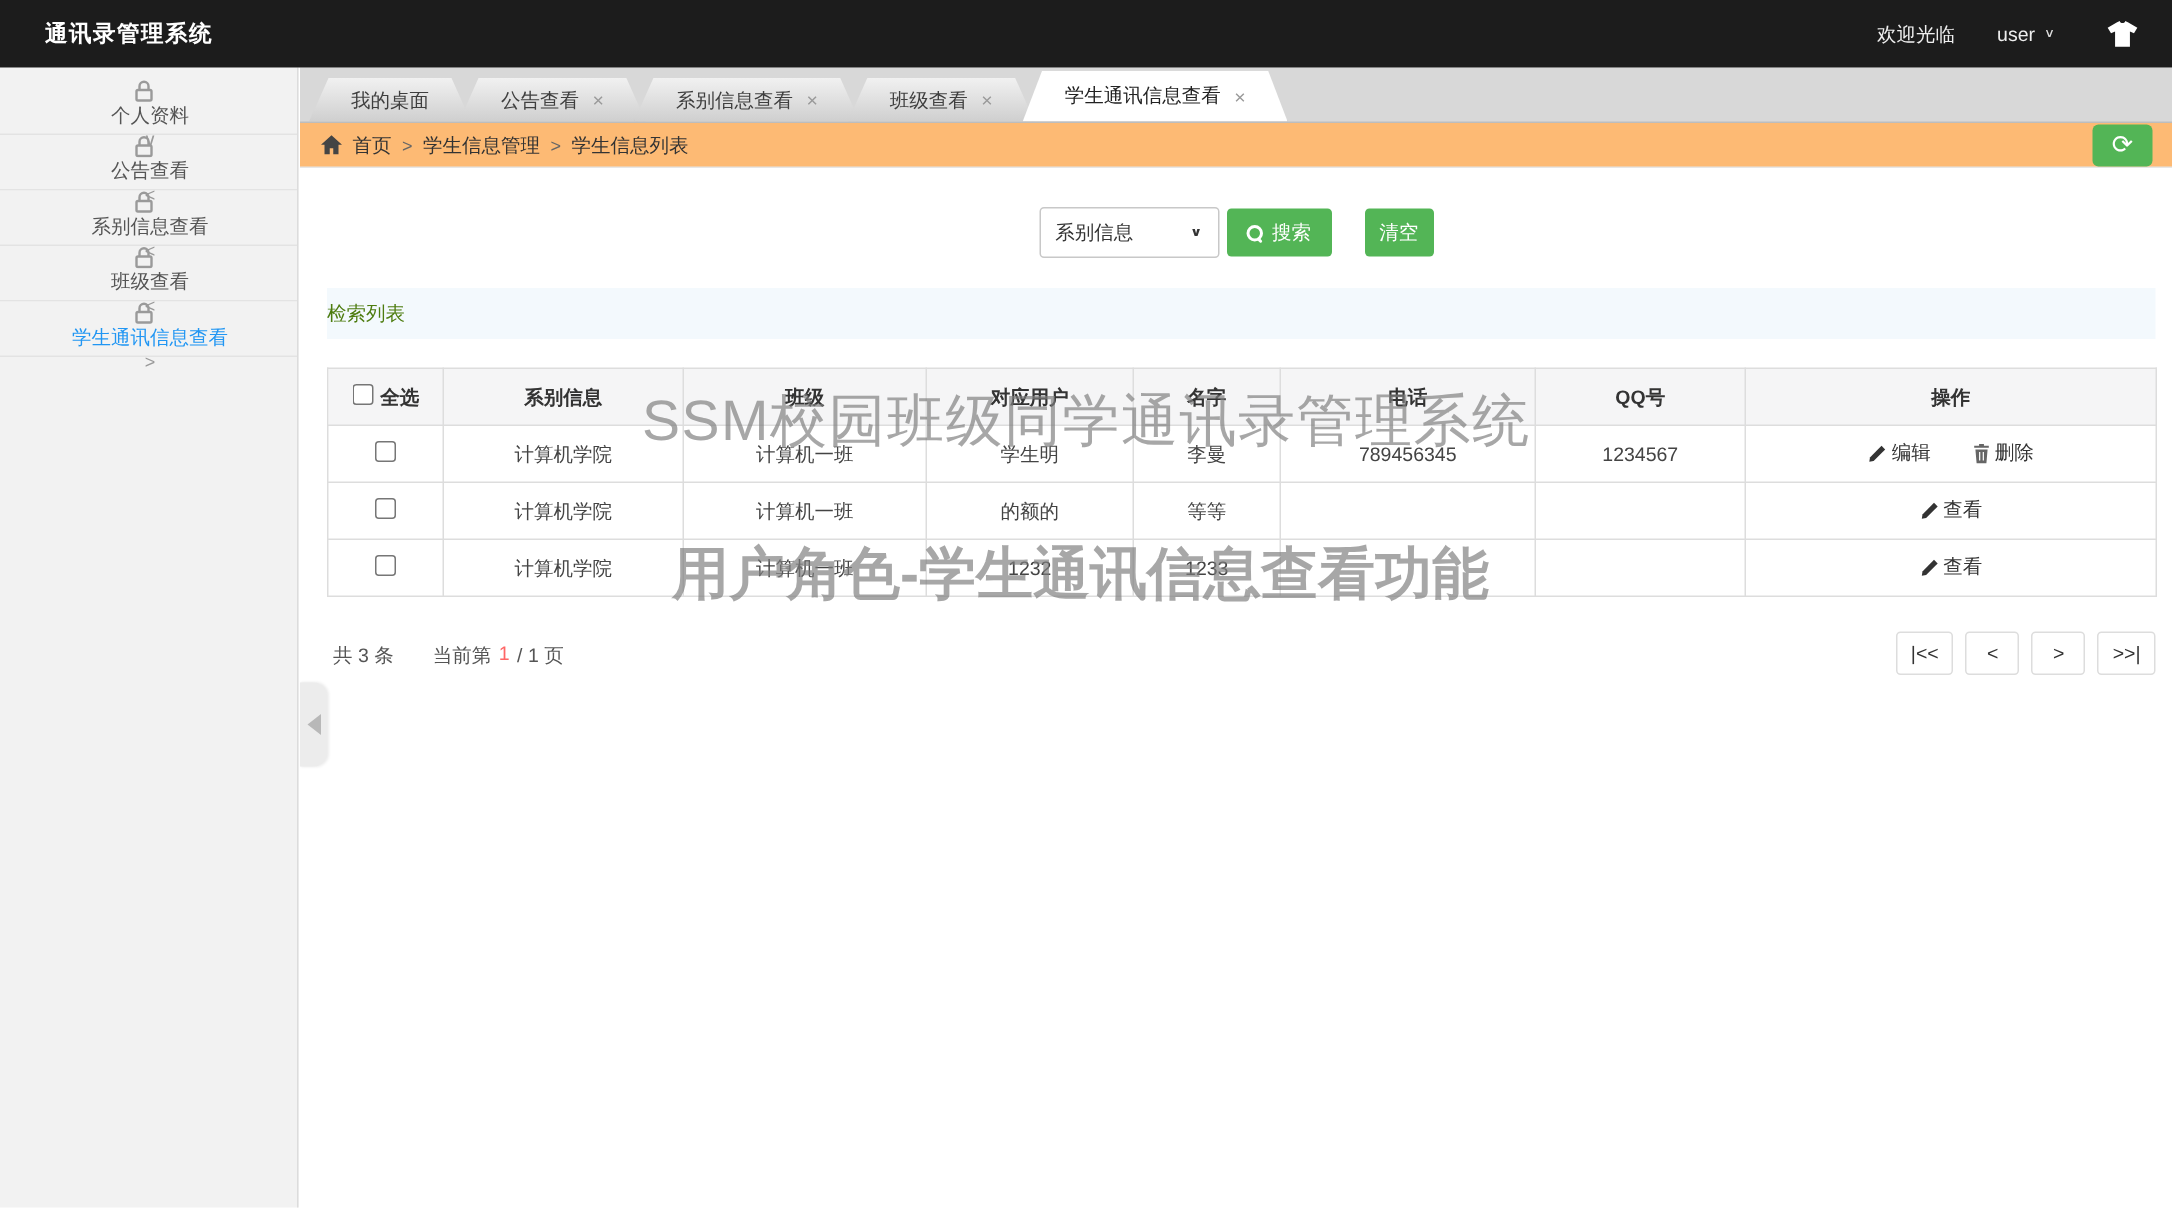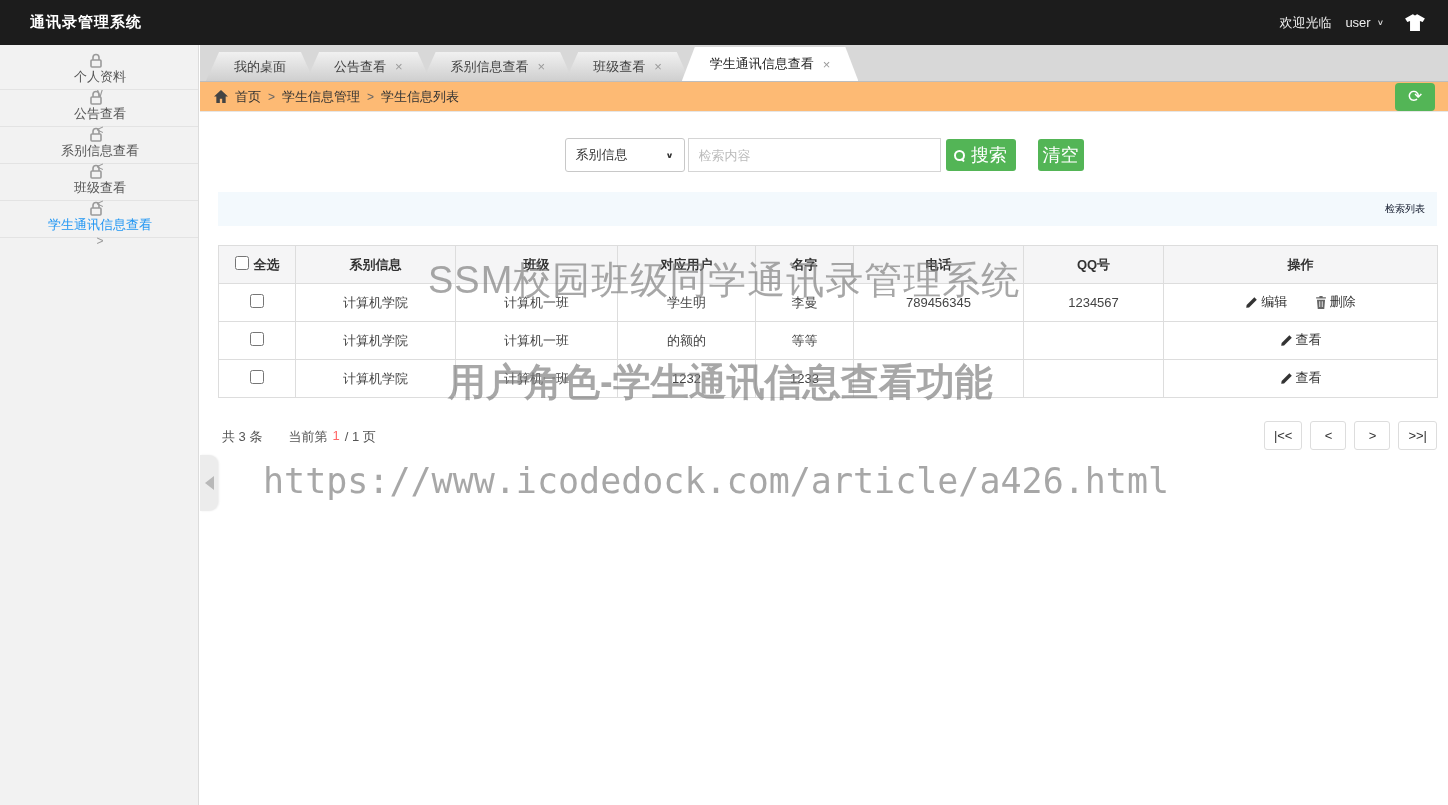--- a/index.html
+++ b/index.html
@@ -1,21 +1,21 @@
 <!DOCTYPE html>
 <html><head>
 <meta charset="utf-8">
 <style>
   * { margin:0; padding:0; box-sizing:border-box; }
   html,body { width:1448px; height:805px; font-family:"Liberation Sans","DejaVu Sans",sans-serif; background:#fff; overflow:hidden; }
 
   
   .topbar { position:absolute; top:0; left:0; width:1448px; height:45px; background:#1c1c1c; display:flex; align-items:center; justify-content:space-between; padding:0 22px 0 30px; z-index:30; }
   .app-title { color:#fff; font-size:15px; font-weight:bold; letter-spacing:1px; }
-  .topbar-right { display:flex; align-items:center; gap:14px; color:#eee; font-size:13px; }
+  .topbar-right { display:flex; align-items:center; gap:28px; color:#eee; font-size:13px; }
   .user-menu { display:flex; align-items:center; gap:6px; cursor:pointer; }
   .user-caret { font-size:10px; color:#ddd; transform:scaleY(.8); }
   .tshirt-wrap { display:flex; align-items:center; margin-left:6px; cursor:pointer; }
 
   
   .sidebar { position:absolute; top:45px; left:0; width:199px; height:760px; background:#f2f2f2; border-right:1px solid #dcdcdc; padding-top:8px; }
   .side-item { height:37px; display:flex; align-items:center; padding:0 16px 0 18px; border-bottom:1px solid #e3e3e3; font-size:13px; color:#555; cursor:pointer; background:#f2f2f2;flex-direction:column; }
   .side-item .lock { margin-right:9px; flex:0 0 auto; display:flex; }
   .side-item .side-label { flex:1 1 auto; }
   .side-item .side-arrow { color:#9a9a9a; font-size:12px; }
@@ -35,29 +35,29 @@
   .crumb-sep { color:#666; font-size:12px; }
   .crumb-link { cursor:pointer; }
   .refresh-btn { position:absolute; right:13px; top:1px; width:40px; height:28px; background:#53b556; border:none; border-radius:4px; color:#fff; font-size:17px; line-height:26px; cursor:pointer; }
 
   
   .search-row { margin-top:26px; display:flex; justify-content:center; align-items:center; }
   .fake-select { width:120px; height:34px; border:1px solid #c8c8c8; border-radius:3px; background:#fff; display:flex; align-items:center; justify-content:space-between; padding:0 10px; font-size:13px; color:#333; cursor:pointer; }
   .fake-select .sel-caret { font-size:10px; color:#333; transform:scaleY(.8); font-weight:bold; }
   .search-input { width:253px; height:34px; border:1px solid #d5d5d5; margin-left:3px; padding:0 10px; font-size:13px; color:#333; outline:none; }
   .search-input::placeholder { color:#bbb; }
-  .btn-green { height:32px; background:#53b556; border:none; border-radius:3px; color:#fff; font-size:18px; cursor:pointer; display:inline-flex; align-items:center; justify-content:center; gap:6px; }
+  .btn-green { height:32px; background:#53b556; border:none; border-radius:3px; color:#fff; font-size:13px; cursor:pointer; display:inline-flex; align-items:center; justify-content:center; gap:6px; }
   .btn-search { width:70px; margin-left:5px; }
   .btn-clear { width:46px; margin-left:22px; }
   .mag { width:11px; height:11px; position:relative; display:inline-block; }
   .mag::before { content:""; position:absolute; left:0; top:0; width:7px; height:7px; border:2px solid #fff; border-radius:50%; }
   .mag::after { content:""; position:absolute; left:8px; top:8px; width:4px; height:2px; background:#fff; transform:rotate(45deg); transform-origin:0 0; border-radius:1px; }
 
   
-  .panel-bar { margin:20px 11px 0 18px; height:34px; background:#f3f9fd; line-height:34px; text-align:right; padding-right:12px; font-size:10px; color:#0f172a; }
+  .panel-bar { margin:20px 11px 0 18px; height:34px; background:#f3f9fd; line-height:34px; padding-right:12px; font-size:13px; color:#4d7c0f; }
 
   
   .grid-wrap { margin:19px 11px 0 18px; }
   table.grid { width:1219px; border-collapse:collapse; table-layout:fixed; font-size:13px; color:#444; }
   table.grid th, table.grid td { border:1px solid #ddd; height:38px; text-align:center; padding:0 4px; overflow:hidden; white-space:nowrap; }
   table.grid th { background:#f5f5f6; color:#333; font-weight:bold; }
   th.sel-col { width:77px; } .c-dept{width:160px;} .c-cls{width:162px;} .c-user{width:138px;} .c-name{width:98px;} .c-phone{width:170px;} .c-qq{width:140px;} .c-op{width:274px;}
   .selall { display:inline-flex; align-items:flex-start; gap:5px; }
   input[type=checkbox] { width:14px; height:14px; cursor:pointer; }
   .op-link { display:inline-flex; align-items:center; gap:3px; color:#333; cursor:pointer; margin:0 12px; }
@@ -188,21 +188,20 @@
     <span class="crumb-sep">&gt;</span>
     <span class="crumb-link">学生信息列表</span>
     <button class="refresh-btn"><span>⟳</span></button>
   </div>
 
   <div class="search-row">
     <div class="fake-select">
       <span>系别信息</span>
       <span class="sel-caret">∨</span>
     </div>
-    <input class="search-input" type="text" placeholder="检索内容" style="">
     <button class="btn-green btn-search">
       <span class="mag"></span>
       <span>搜索</span>
     </button>
     <button class="btn-green btn-clear">
       <span>清空</span>
     </button>
   </div>
 
   <div class="panel-bar">
@@ -306,15 +305,14 @@
       <button class="pg-btn">&gt;&gt;|</button>
     </div>
   </div>
 
   <div class="collapse-handle">
     <span class="tri-left"></span>
   </div>
 
   <div class="wm wm-1">SSM校园班级同学通讯录管理系统</div>
   <div class="wm wm-2">用户角色-学生通讯信息查看功能</div>
-  <div class="wm wm-url">https://www.icodedock.com/article/a426.html</div>
 
 </div>
 
 </body></html>

